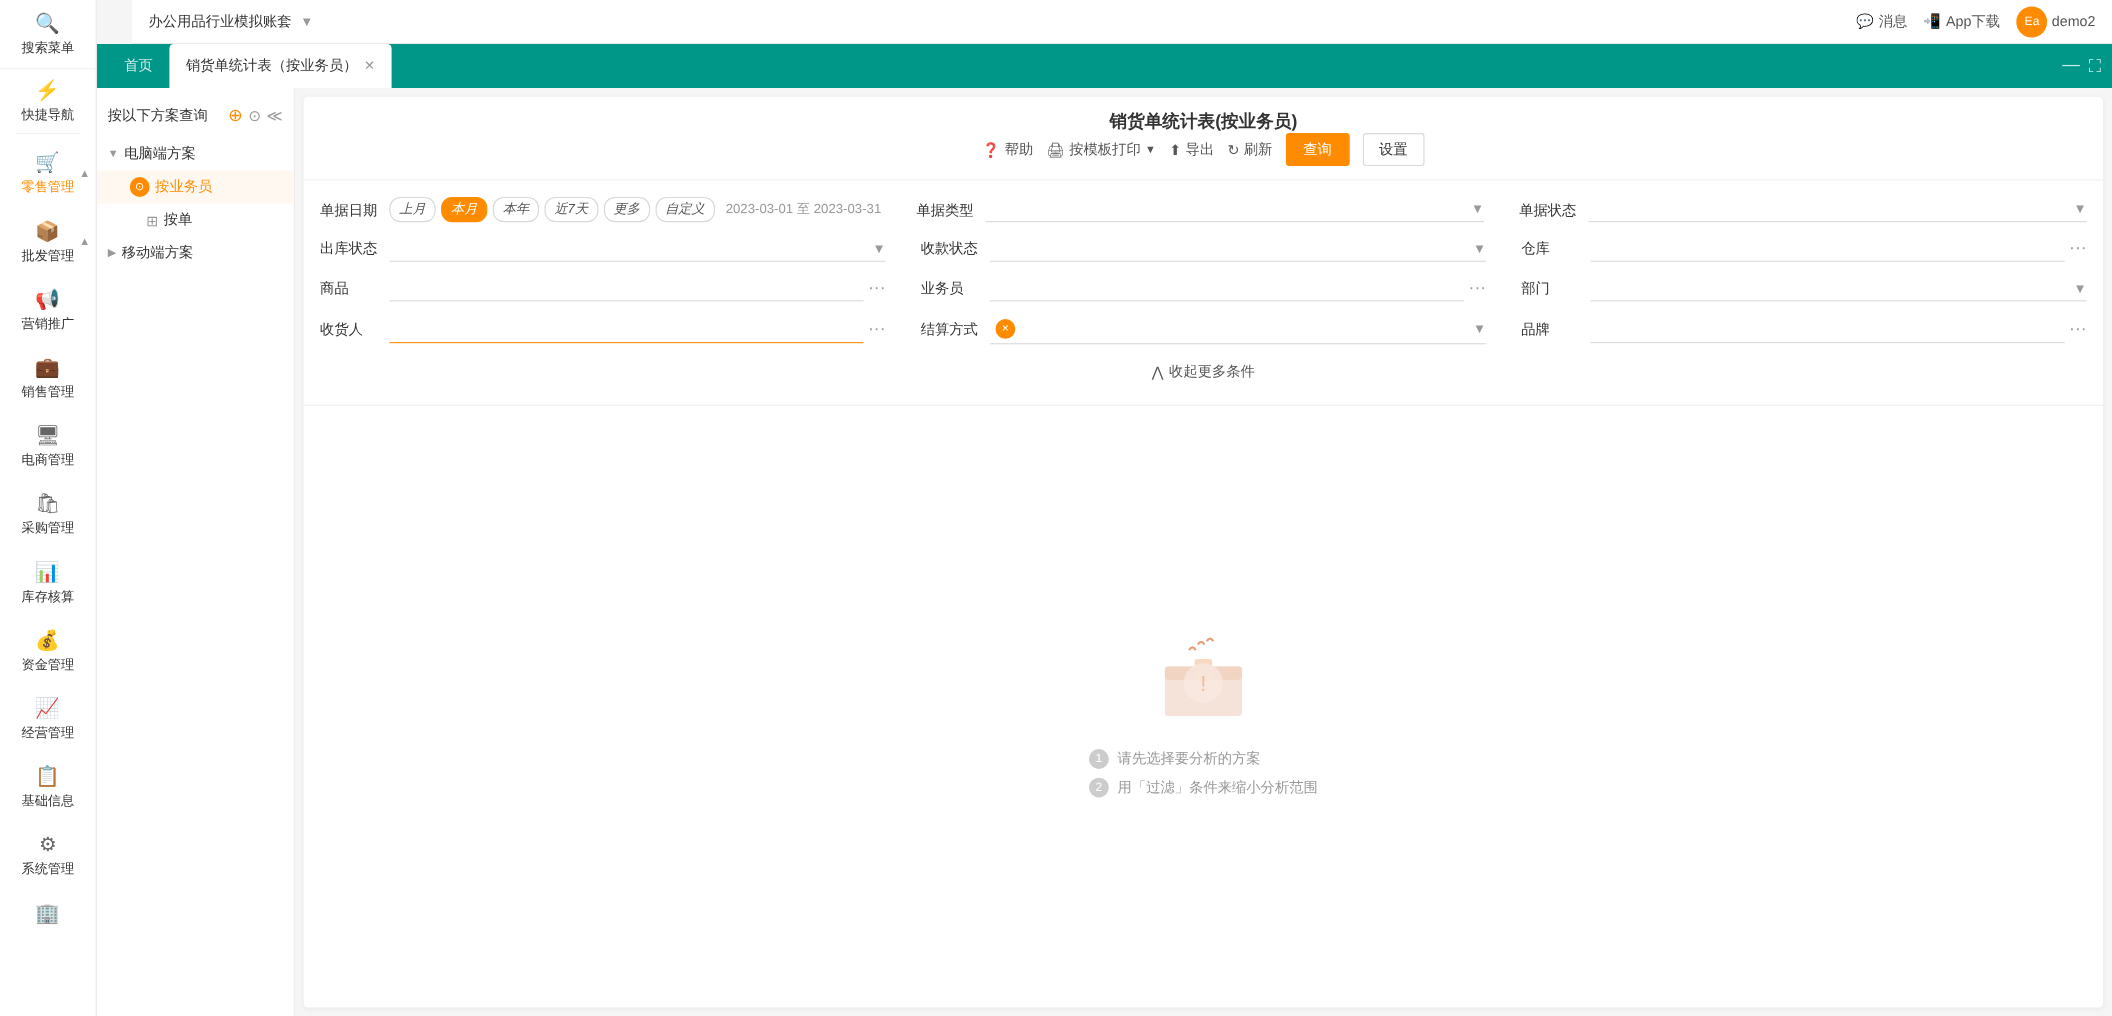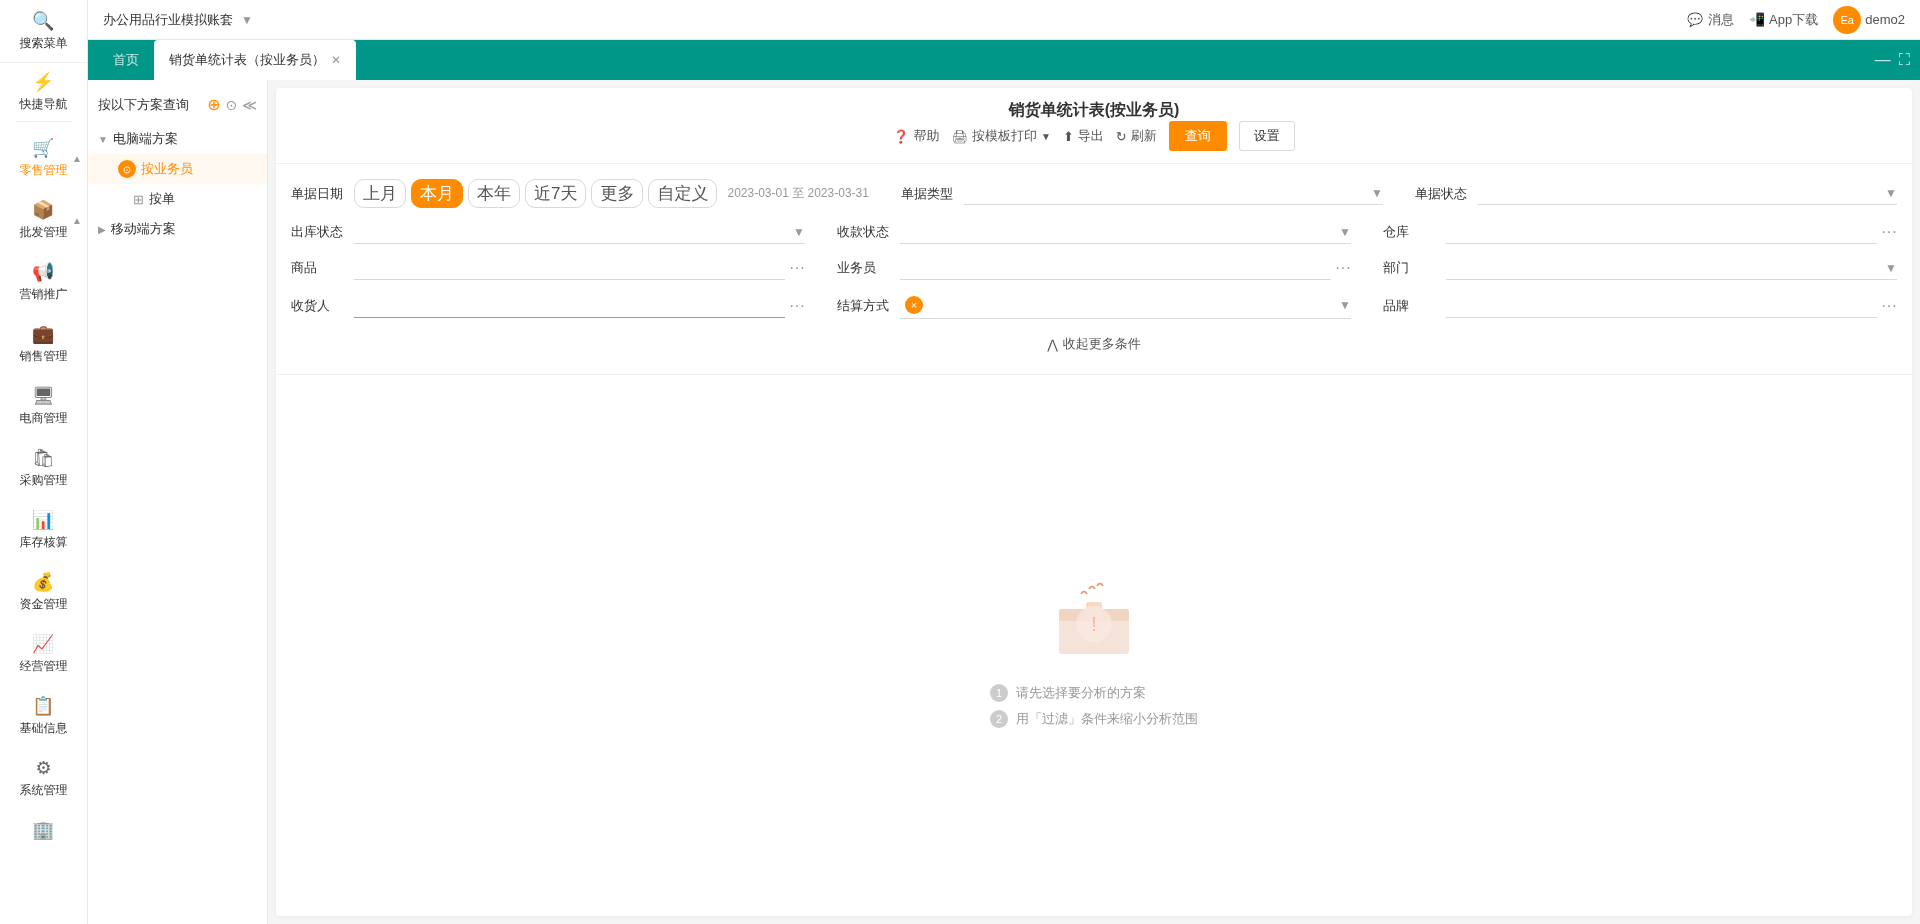--- a/index.html
+++ b/index.html
@@ -91,20 +91,21 @@
     
     .top-header {
       height: 40px;
       background: #fff;
       display: flex;
       align-items: center;
       justify-content: space-between;
       padding: 0 15px;
       border-bottom: 1px solid #e8e8e8;
       flex-shrink: 0;
+      margin-left: 32px;
     }
     .top-header-left {
       display: flex;
       align-items: center;
       gap: 8px;
     }
     .top-header-title { font-size: 13px; color: #333; }
     .top-header-dropdown { color: #999; font-size: 12px; cursor: pointer; }
     .top-header-right {
       display: flex;
@@ -369,23 +370,24 @@
     .date-filter {
       display: flex;
       align-items: center;
       gap: 5px;
     }
     .date-btn {
       padding: 2px 8px;
       border: 1px solid #d9d9d9;
       border-radius: 10px;
       cursor: pointer;
-      font-size: 17px;
+      font-size: 12px;
       color: #555;
       background: #fff;
+      font-style: italic;
     }
     .date-btn.active {
       background: #ff8c00;
       color: #fff;
       border-color: #ff8c00;
     }
     .date-range {
       font-size: 12px;
       color: #999;
       margin-left: 5px;

